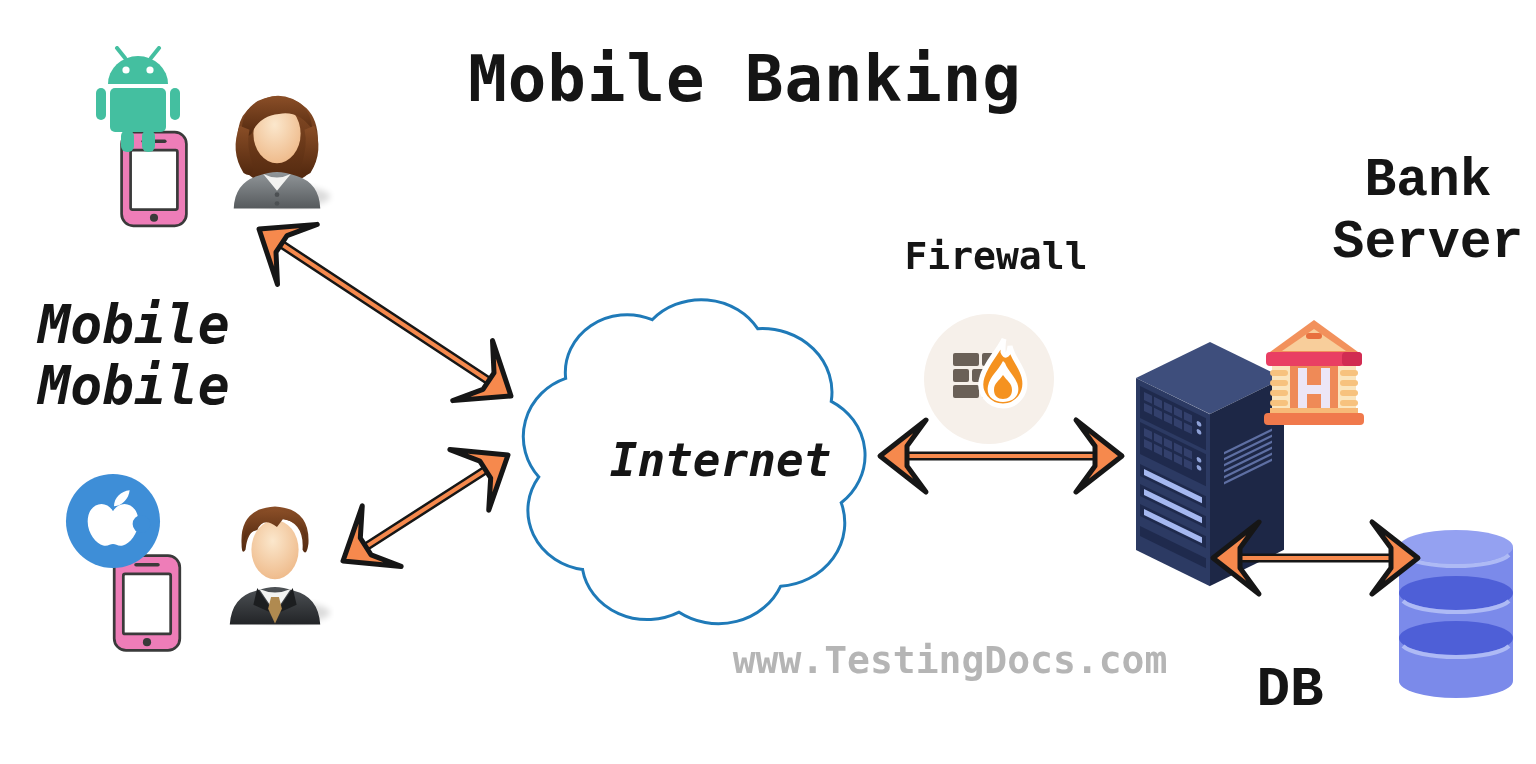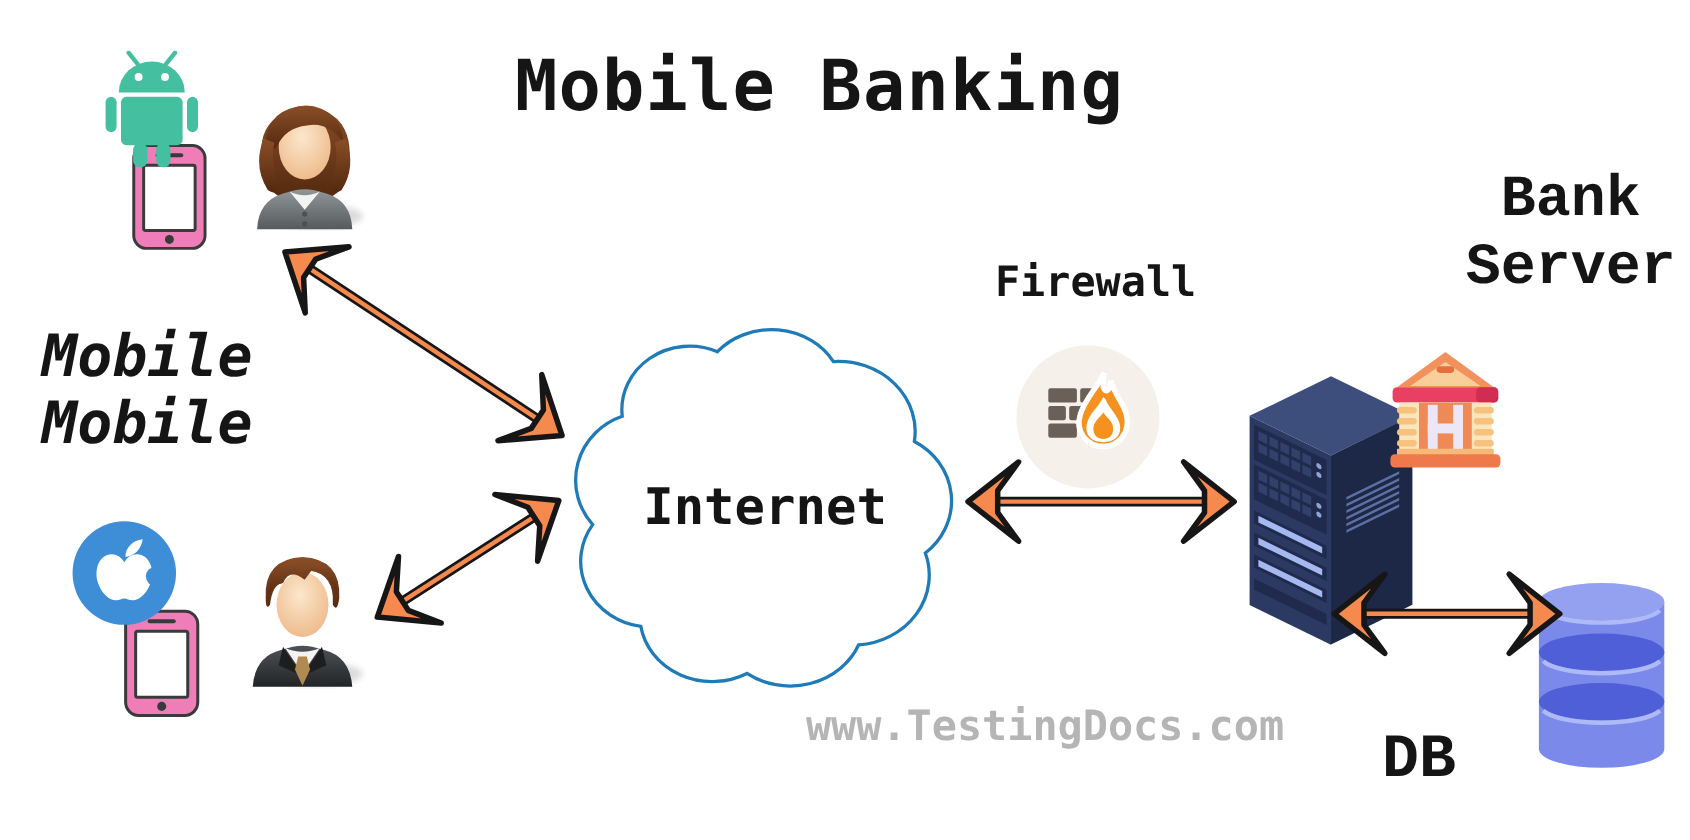--- a/index.html
+++ b/index.html
@@ -4,21 +4,21 @@
 <style>
   html,body{margin:0;padding:0;background:#fff;}
   .canvas{position:relative;width:1536px;height:764px;background:#fff;overflow:hidden;
           font-family:"DejaVu Sans Mono",monospace;color:var(--text-color,#151515);}
   .abs{position:absolute;}
   .lbl{position:absolute;font-weight:bold;text-align:center;white-space:nowrap;}
   .mono{font-family:"DejaVu Sans Mono",monospace;}
   .sans{font-family:Liberation Mono, monospace;}
   .title{left:430px;top:42px;width:630px;font-size:64px;letter-spacing:1px;}
   .mobile-users{left:14px;top:294px;width:240px;font-size:53px;line-height:61px;font-style:italic;}
-  .internet{left:553px;top:433px;width:285px;font-size:46px;}
+  .internet{left:578px;top:433px;width:285px;font-size:46px;font-style:italic;}
   .firewall{left:876px;top:234px;width:240px;font-size:38px;}
   .bank-server{left:1322px;top:150px;width:212px;font-size:53px;line-height:62px;}
   .db{left:1240px;top:658px;width:100px;font-size:56px;}
   .watermark{left:722px;top:638px;width:456px;font-size:38px;color:var(--watermark-gray,#B5B5B5);}
   svg{display:block;}
   .overlay{position:absolute;left:0;top:0;pointer-events:none;}
   
   .c-android{fill:var(--android-green);}
   .s-android{stroke:var(--android-green);}
   .c-phone{fill:var(--phone-pink);}

